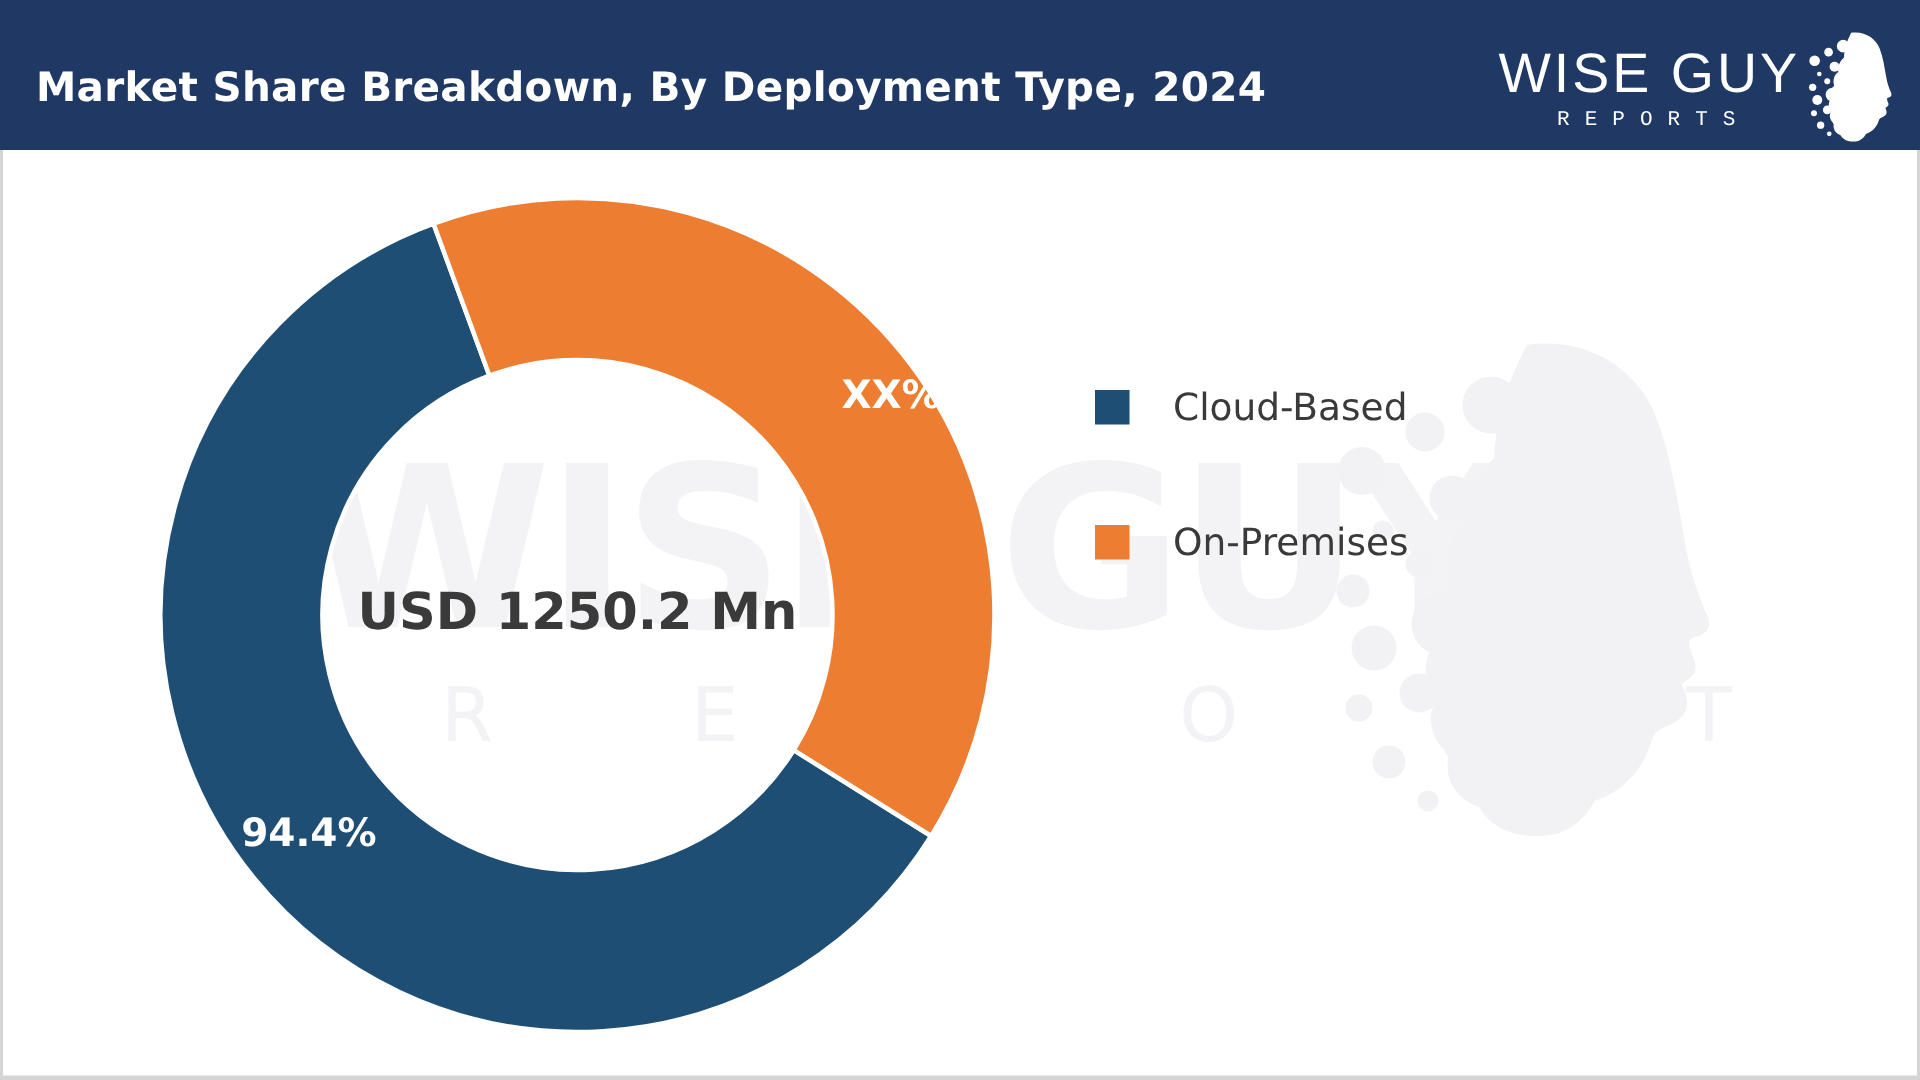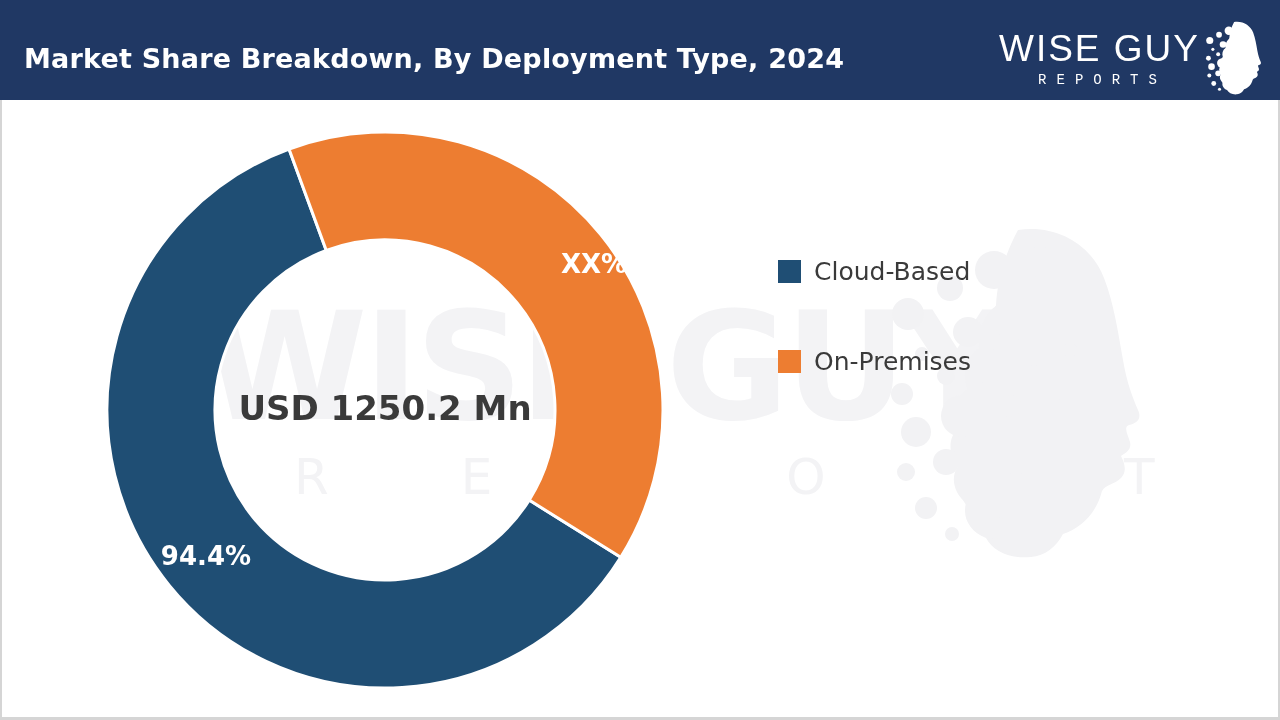--- a/index.html
+++ b/index.html
@@ -45,21 +45,21 @@
     position: absolute; transform: translate(-50%, -50%);
     color: #ffffff; font-weight: bold; font-size: 26px; white-space: nowrap;
   }
   .center-label {
     position: absolute; left: 383px; top: 308px; transform: translate(-50%, -50%);
     color: #3a3a3a; font-weight: bold; font-size: 34px; white-space: nowrap;
   }
 
   
   .legend { position: absolute; left: 728px; top: 158px; }
-  .legend-item { display: flex; align-items: center; gap: 13px; height: 26px; margin-bottom: 64px; margin-left: 48px; }
+  .legend-item { display: flex; align-items: center; gap: 29px; height: 26px; margin-bottom: 64px; }
   .legend-swatch { width: 23px; height: 23px; flex: 0 0 23px; }
   .legend-label { font-size: 25px; font-weight: 400; color: #3a3a3a; white-space: nowrap; }
 </style>
 </head>
 <body>
 
 <svg width="0" height="0" style="position:absolute">
   <defs>
     <g id="face-art">
       <path d="M136 4 C176 -2 210 20 222 52 C232 78 236 106 241 134 C245 158 251 172 256 184

